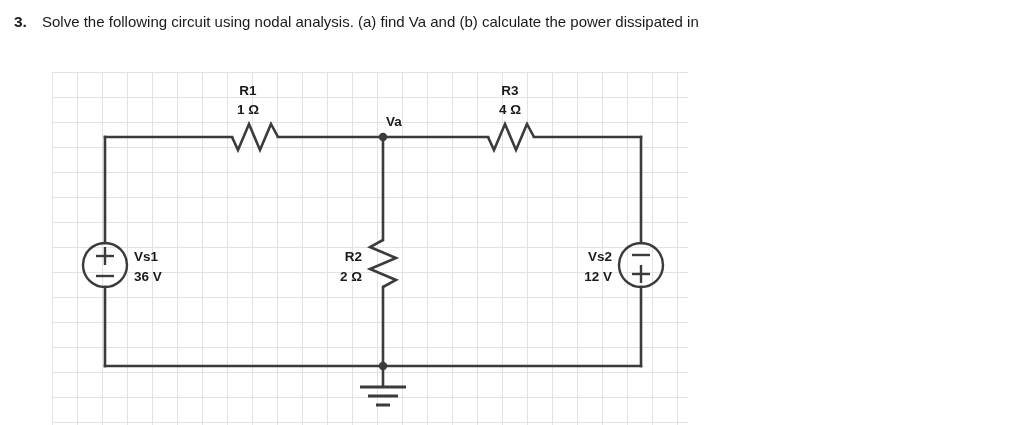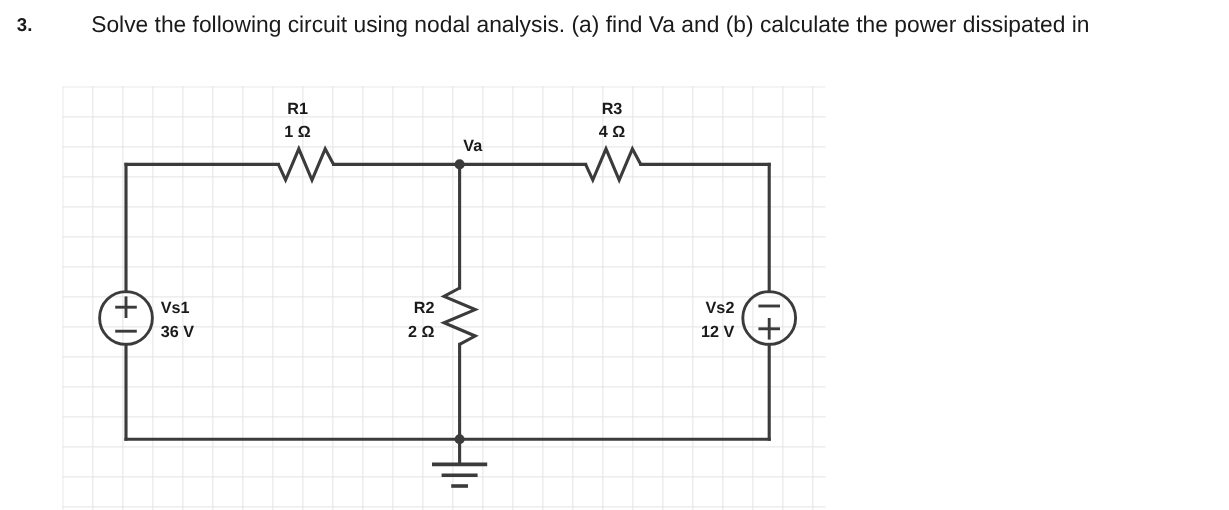--- a/index.html
+++ b/index.html
@@ -36,24 +36,23 @@
     width: 34px;
     flex: 0 0 34px;
     text-align: left;
     padding-left: 6px;
     box-sizing: border-box;
   }
   .q-body {
     flex: 1 1 auto;
   }
   .q-line {
-    font-size: 19px;
+    font-size: 15px;
     line-height: 24px;
     white-space: nowrap;
-    margin-left: 34px;
   }
 
   
   #circuit-area {
     position: absolute;
     left: 0;
     top: 0;
     width: 836px;
     height: 425px;
   }

